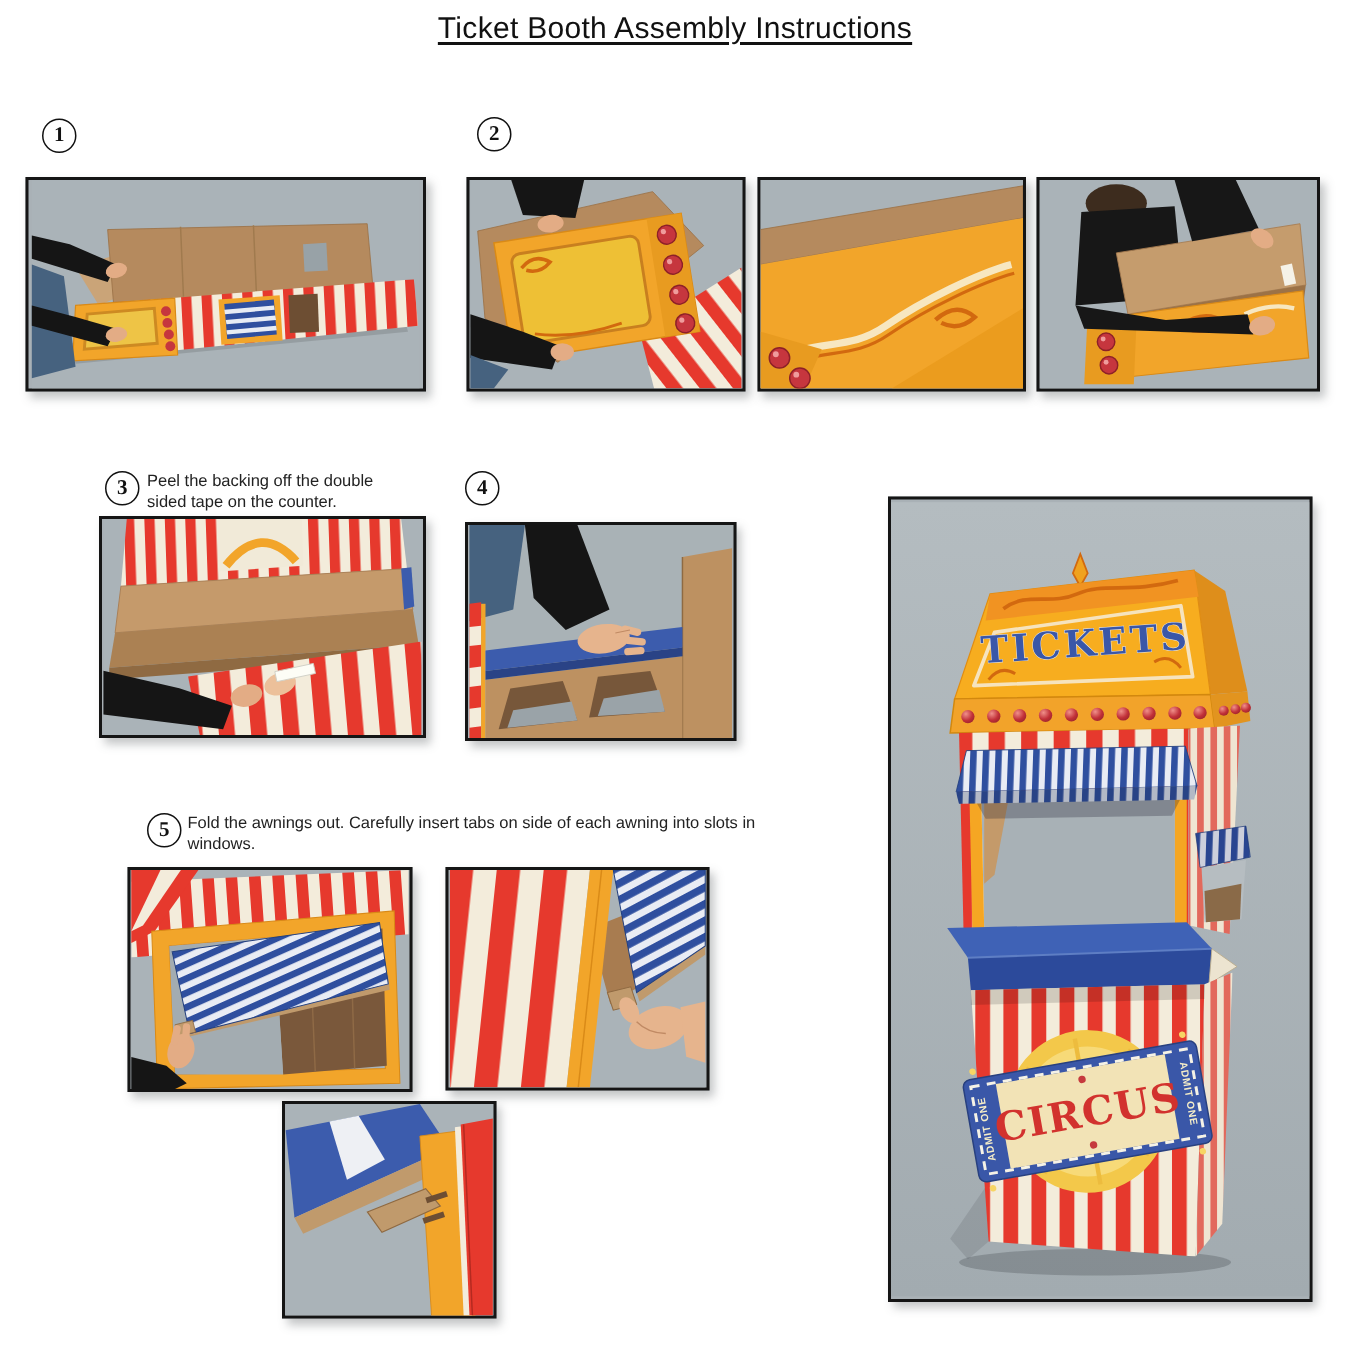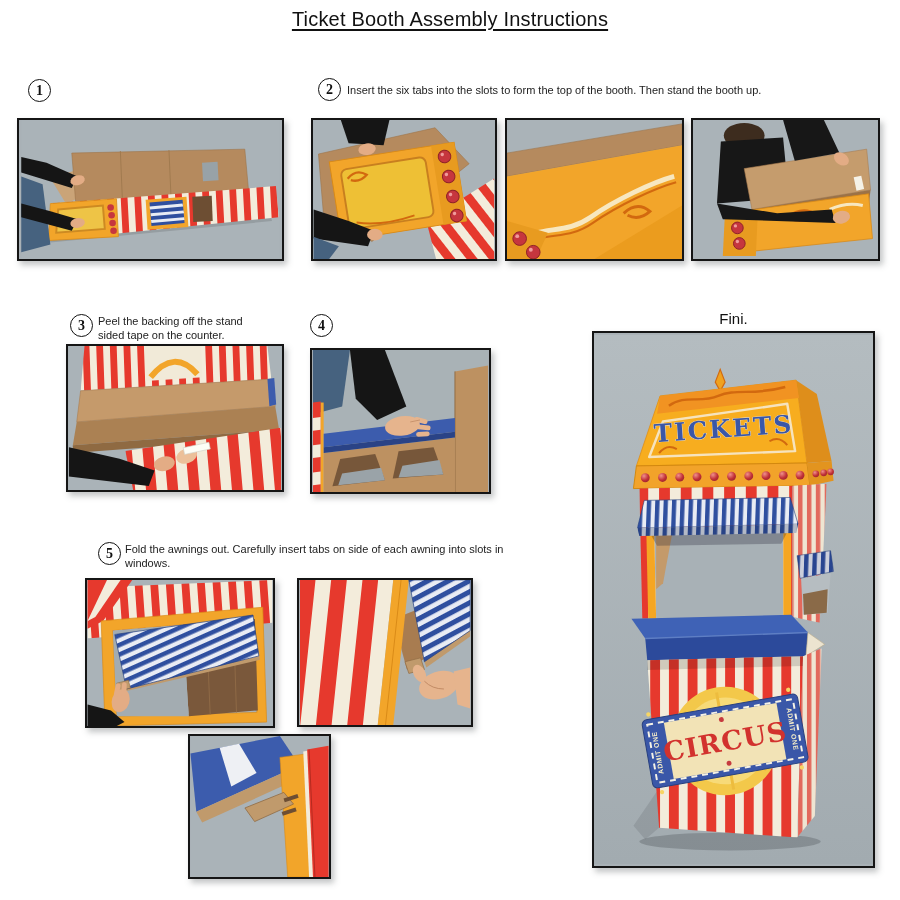--- a/index.html
+++ b/index.html
@@ -19,28 +19,26 @@
 </head>
 <body>
 
 <div class="sheet">
 
   <div class="title">Ticket Booth Assembly Instructions</div>
 
   <div class="badge" style="left:28px;top:79px;">1</div>
 
   <div class="badge" style="left:318px;top:78px;">2</div>
-  <div class="stext" style="left:347px;top:83px;width:540px;">Insert the six tabs into the slots to form the top of the booth. Then stand the booth up.</div>
 
   <div class="badge" style="left:70px;top:314px;">3</div>
-  <div class="stext" style="left:98px;top:314px;width:166px;">Peel the backing off the stand sided tape on the counter.</div>
+  <div class="stext" style="left:98px;top:314px;width:166px;">Peel the backing off the double sided tape on the counter.</div>
 
   <div class="badge" style="left:310px;top:314px;">4</div>
 
-  <div class="fini" style="left:592px;top:310px;width:283px;">Fini.</div>
 
   <div class="badge" style="left:98px;top:542px;">5</div>
   <div class="stext" style="left:125px;top:542px;width:408px;">Fold the awnings out. Carefully insert tabs on side of each awning into slots in windows.</div>
 
   <div class="photo" style="left:17px;top:118px;width:267px;height:143px;">
     <svg viewBox="0 0 266 143">
       <defs>
         <pattern id="p1s" width="14" height="40" patternUnits="userSpaceOnUse" patternTransform="rotate(-3)">
           <rect width="14" height="40" fill="#f3ecdb"></rect>
             <rect width="7" height="40" fill="#e6392d"></rect>

